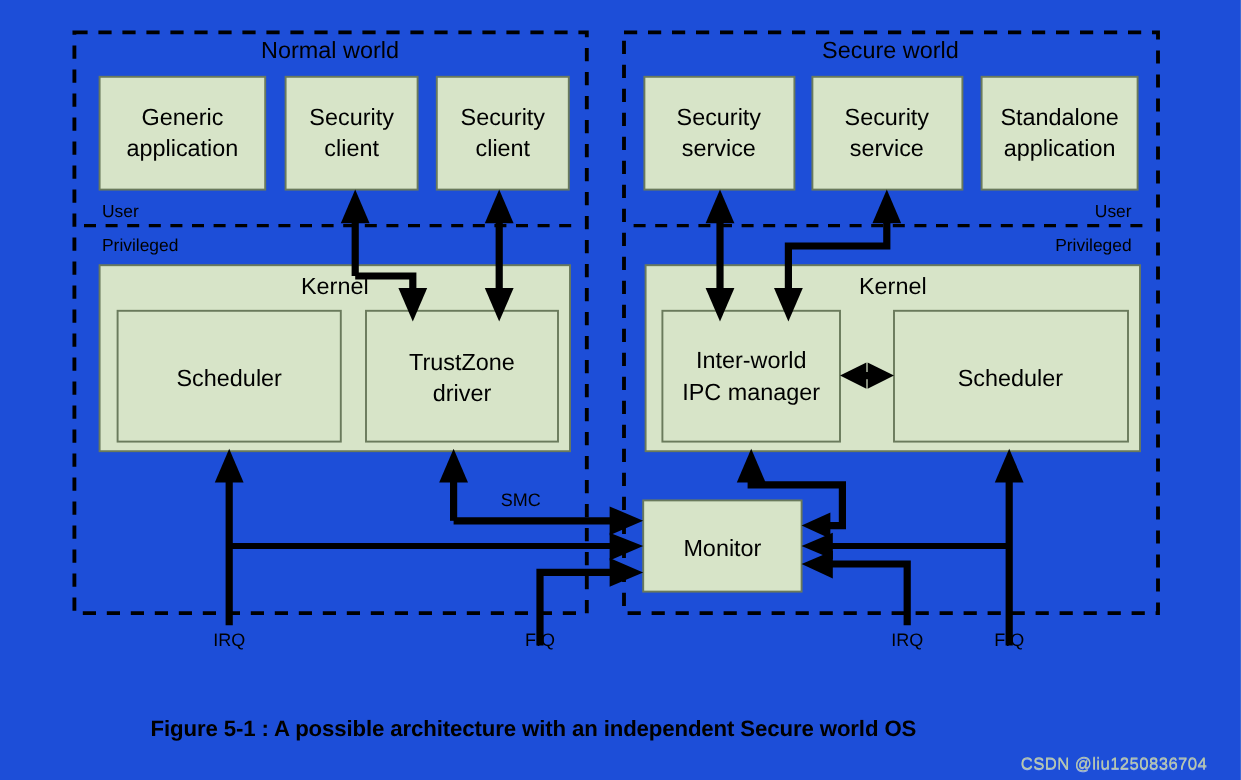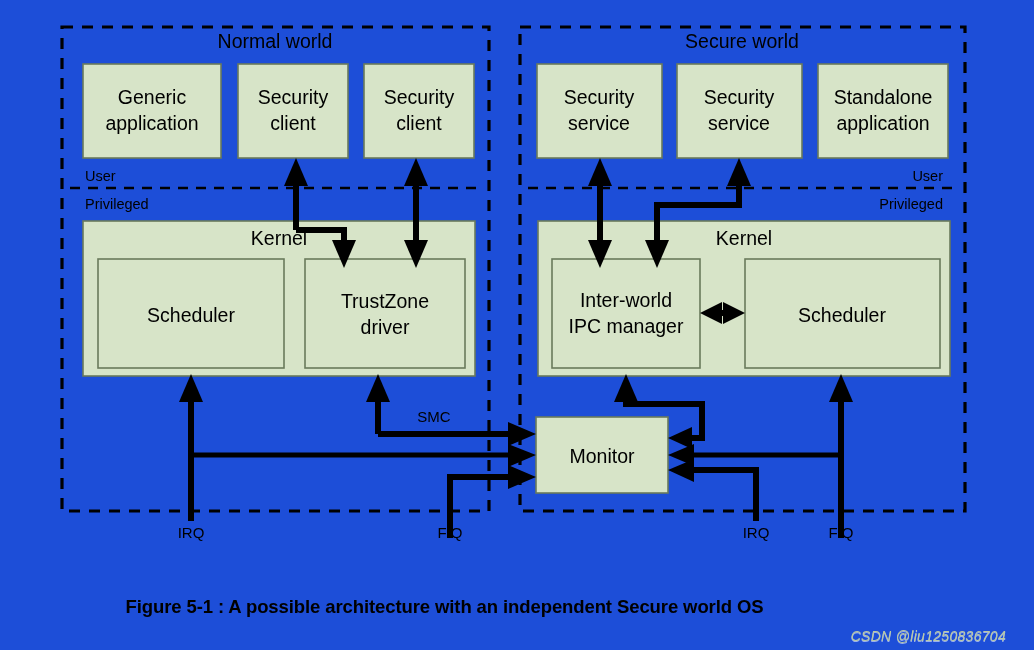--- a/index.html
+++ b/index.html
@@ -55,21 +55,20 @@
   }
   .watermark {
     position: absolute;
     right: 28px;
     top: 628px;
     font-family: "Liberation Sans", sans-serif;
     font-size: 14px;
     color: #b9c9a6;
     text-shadow: 0 1px 0 rgba(255,255,255,0.55);
     letter-spacing: 0.3px;
-    font-style: italic;
   }
 </style>
 </head>
 <body>
 
 <div id="root">
 
   <svg id="diagram" viewBox="0 0 1034 650">
 
     <rect class="dashframe" x="62" y="27" width="427" height="484"></rect>

